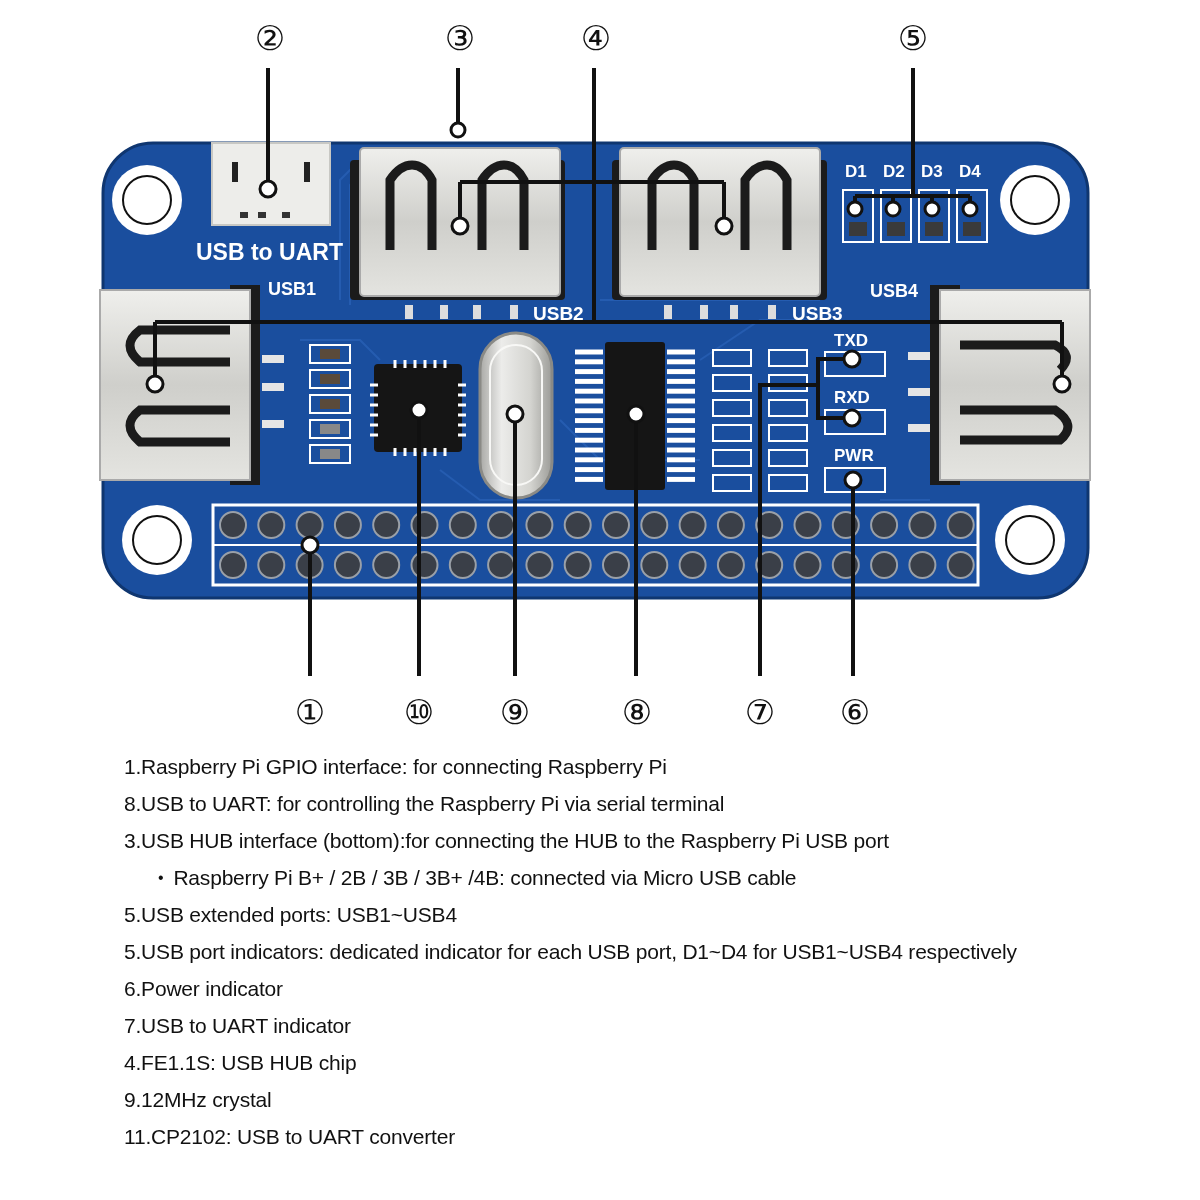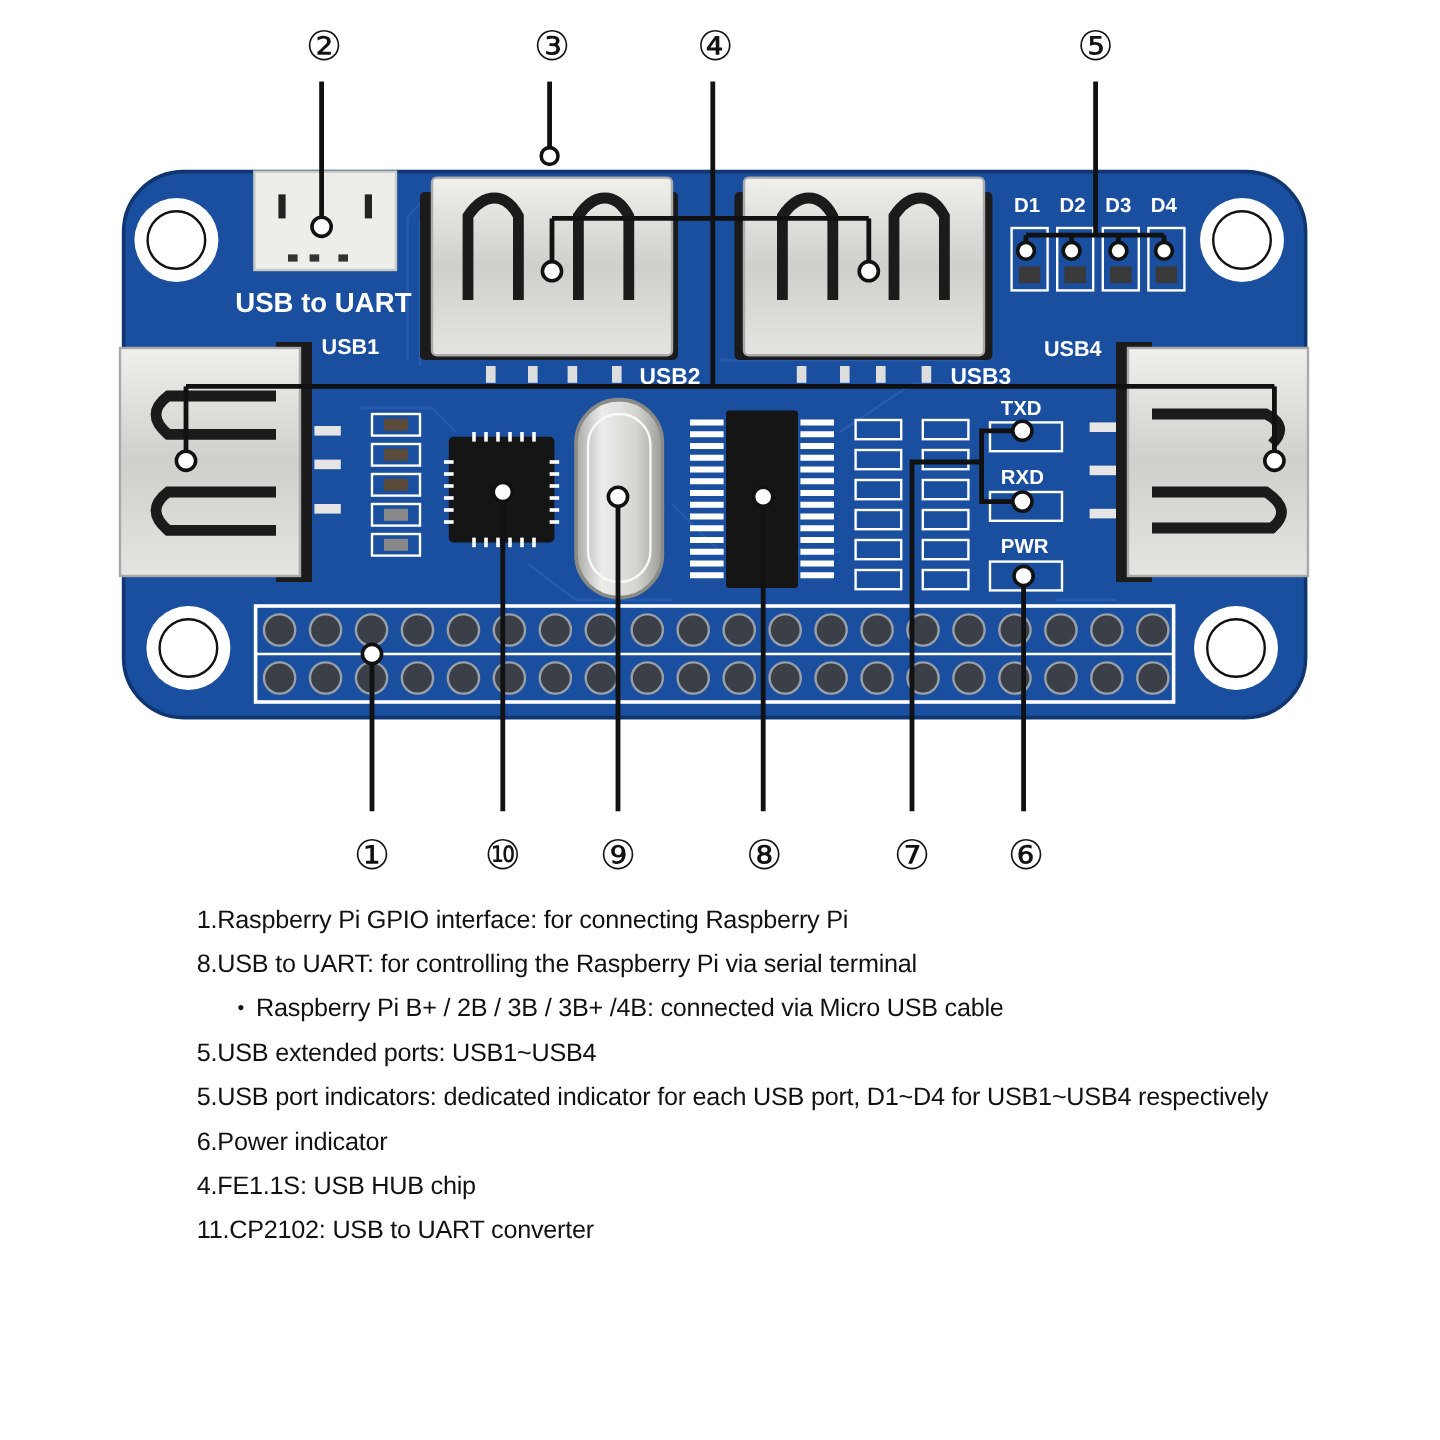--- a/index.html
+++ b/index.html
@@ -2,21 +2,21 @@
 <html><head>
 <meta charset="utf-8">
 <style>
   html, body { margin:0; padding:0; background:#ffffff; }
   body { width:1200px; height:1200px; position:relative; overflow:hidden;
          font-family:"Liberation Sans", sans-serif; }
   #diagram { position:absolute; left:0; top:0; width:1200px; height:740px; }
   .legend { position:absolute; left:124px; top:748px; width:1060px; }
   .legend-line { height:37px; line-height:37px; font-size:21px; color:#111;
                  font-family:"Liberation Sans", sans-serif; letter-spacing:-0.2px;
-                 white-space:nowrap;margin-left:40px; }
+                 white-space:nowrap; }
   .legend-line.sub { padding-left:34px; }
   .legend-line.sub::before { content:"•"; margin-right:10px; font-size:16px; position:relative; top:-2px; }
   svg text { font-family:"Liberation Sans", sans-serif; }
 </style>
 </head>
 <body>
 
 <svg id="diagram" viewBox="0 0 1200 740" xmlns="http://www.w3.org/2000/svg">
   <defs>
     <linearGradient id="metalGrad" x1="0" y1="0" x2="0" y2="1">
@@ -370,19 +370,22 @@
     <text x="515" y="724">⑨</text>
     <text x="637" y="724">⑧</text>
     <text x="760" y="724">⑦</text>
     <text x="855" y="724">⑥</text>
   </g>
 </svg>
 
 <div class="legend" id="legend">
     <div class="legend-line">1.Raspberry Pi GPIO interface: for connecting Raspberry Pi</div>
     <div class="legend-line">8.USB to UART: for controlling the Raspberry Pi via serial terminal</div>
+    <div class="legend-line">3.USB HUB interface (bottom):for connecting the HUB to the Raspberry Pi USB port</div>
     <div class="legend-line sub">Raspberry Pi B+ / 2B / 3B / 3B+ /4B: connected via Micro USB cable</div>
     <div class="legend-line">5.USB extended ports: USB1~USB4</div>
     <div class="legend-line">5.USB port indicators: dedicated indicator for each USB port, D1~D4 for USB1~USB4 respectively</div>
     <div class="legend-line">6.Power indicator</div>
+    <div class="legend-line">7.USB to UART indicator</div>
     <div class="legend-line">4.FE1.1S: USB HUB chip</div>
+    <div class="legend-line">9.12MHz crystal</div>
     <div class="legend-line">11.CP2102: USB to UART converter</div>
   </div>
 
 </body></html>

